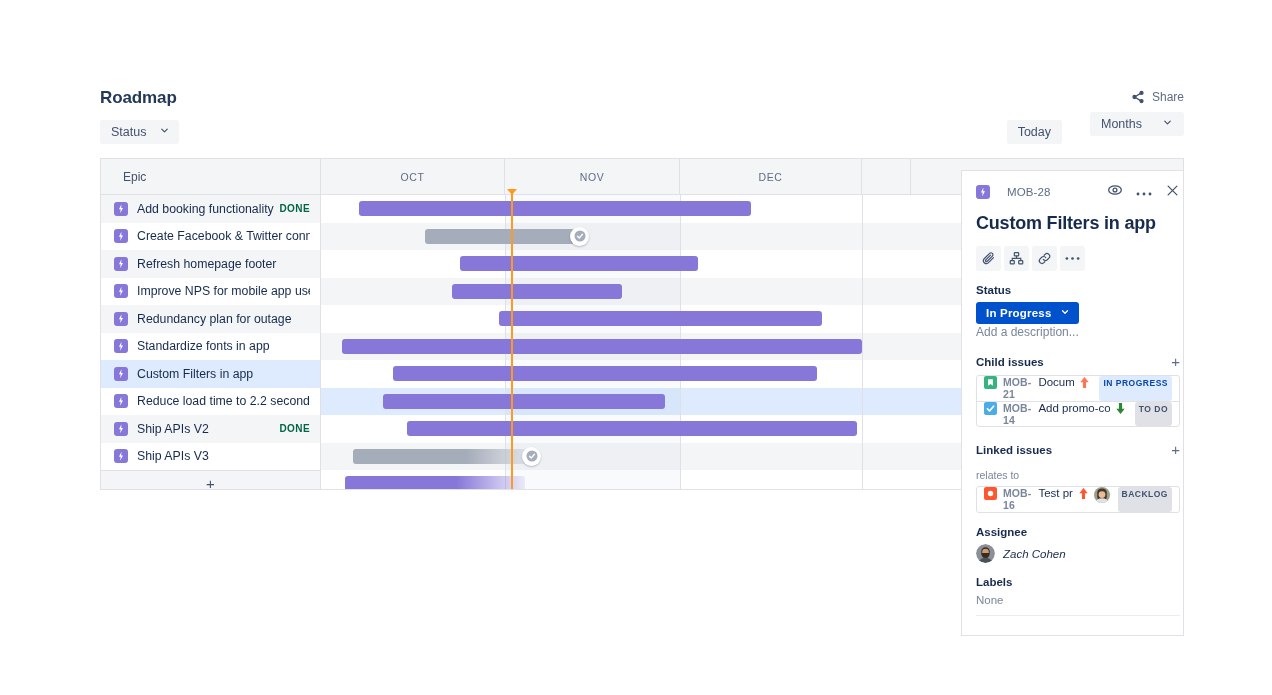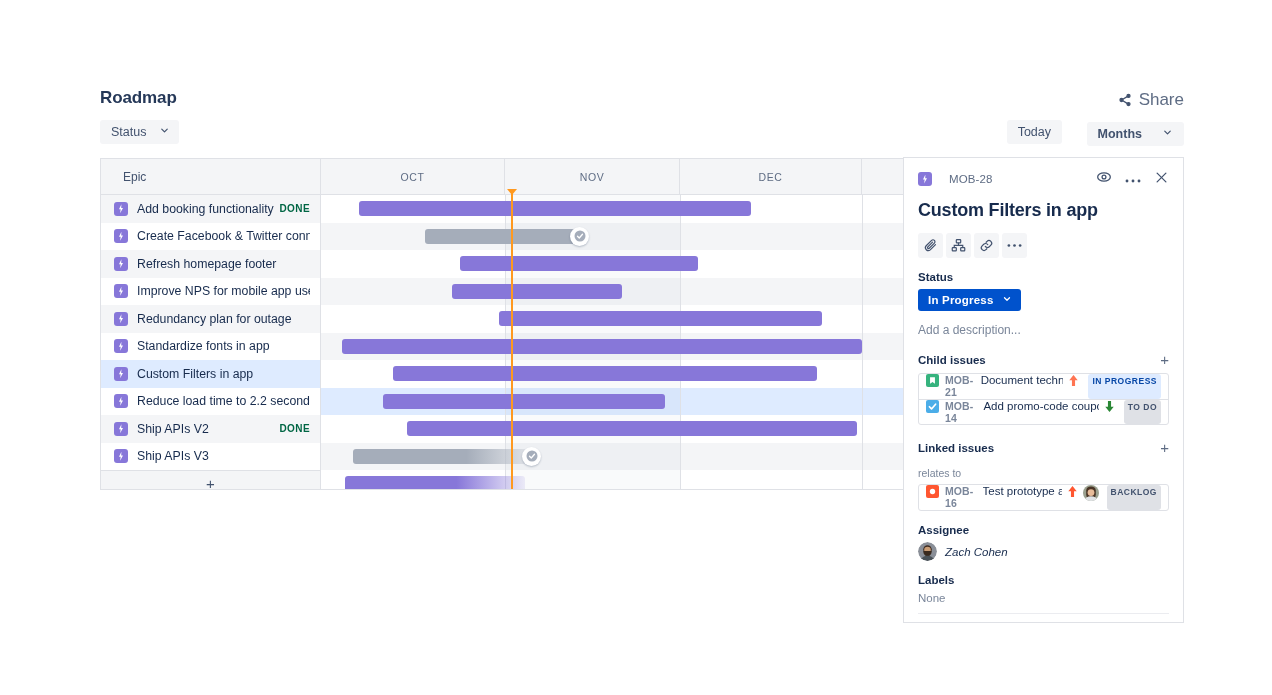--- a/index.html
+++ b/index.html
@@ -20,41 +20,41 @@
   
   .topbar { position: relative; height: 62px; }
   .page-title {
     position: absolute; left: 0; top: 10px;
     font-size: 17px; font-weight: bold; color: #253858;
     letter-spacing: -0.1px;
   }
   .share-btn {
     position: absolute; right: 0; top: 12px;
     display: flex; align-items: center; gap: 7px;
-    font-size: 17px; color: #5E6C84; cursor: pointer;
+    font-size: 12px; color: #5E6C84; cursor: pointer;
   }
   .share-btn svg { display:block; }
 
   .filter-btn {
     position: absolute; left: 0; top: 42px;
     display: flex; align-items: center; gap: 13px;
     background: #F4F5F7; border-radius: 3px;
     padding: 5px 9px 5px 11px;
     font-size: 12.5px; color: #42526E; cursor: pointer;
   }
   .today-btn {
     position: absolute; right: 122px; top: 42px;
     background: #F4F5F7; border-radius: 3px;
     padding: 5px 11px; font-size: 12.5px; color: #42526E; cursor: pointer;
   }
   .months-btn {
-    position: absolute; right: 0; top: 44px;
+    position: absolute; right: 0; top: 34px;
     background: #F4F5F7; border-radius: 3px;
     padding: 5px 11px; font-size: 12.5px; color: #42526E; cursor: pointer;
-    display: flex; align-items: center; gap: 20px; font-weight: bold;
+    display: flex; align-items: center; gap: 20px;
   }
   .chev { display:block; }
 
   
   .board {
     position: absolute; left: 0; top: 80px;
     width: 1084px; height: 332px;
     border: 1px solid #DFE1E6;
     border-top: 1px solid #DFE1E6;
     overflow: hidden;
@@ -159,28 +159,28 @@
     background: #FF991F; z-index: 4;
   }
   .today-line::before {
     content: ""; position: absolute; left: -4px; top: 0;
     border-left: 5px solid transparent; border-right: 5px solid transparent;
     border-top: 6px solid #FF991F;
   }
 
   
   .detail {
-    position: absolute; right: 0; top: 79px;
-    width: 281px; height: 466px;
+    position: absolute; right: 0; top: 92px;
+    width: 223px; height: 466px;
     background: #fff;
     border-left: 1px solid #DFE1E6;
     border-top: 1px solid #DFE1E6;
     border-right: 1px solid #DFE1E6;
     border-bottom: 1px solid #DFE1E6;
-    padding: 10px 14px 0 14px;
+    padding: 10px 3px 0 14px;
     z-index: 6; overflow: hidden;
   }
   .d-head { display: flex; align-items: center; height: 22px; }
   .d-key { font-size: 11.5px; color: #5E6C84; margin-left: 8px; letter-spacing: 0.1px; }
   .d-head-actions { margin-left: auto; display: flex; align-items: center; gap: 13px; }
   .d-title {
     font-size: 18px; font-weight: bold; color: #172B4D;
     margin-top: 10px; letter-spacing: -0.2px;
   }
   .d-actions { display: flex; gap: 3px; margin-top: 12px; }
@@ -191,21 +191,21 @@
   .d-sec-label {
     font-size: 11.5px; font-weight: bold; color: #172B4D;
     margin-top: 13px; margin-bottom: 6px;
   }
   .status-pill {
     display: inline-flex; align-items: center; gap: 9px;
     background: #0052CC; color: #fff;
     font-size: 11.5px; font-weight: bold; letter-spacing: 0.2px;
     padding: 5px 9px 5px 10px; border-radius: 3px; cursor: pointer;
   }
-  .d-desc { font-size: 12px; color: #7A869A; margin-top: 12px; }
+  .d-desc { font-size: 12px; color: #7A869A; margin-top: 1px; }
   .d-sec-hdr {
     display: flex; align-items: center; margin-top: 15px; margin-bottom: 6px;
   }
   .d-sec-hdr .t { font-size: 11.5px; font-weight: bold; color: #172B4D; }
   .d-plus { margin-left: auto; color: #5E6C84; font-size: 15px; line-height: 1; cursor: pointer; }
   .issue-box { border: 1px solid #DFE1E6; border-radius: 3px; }
   .issue-row {
     display: flex; height: 25px;
     padding: 0 7px; font-size: 11.5px; color: #172B4D; cursor: pointer;
   }

